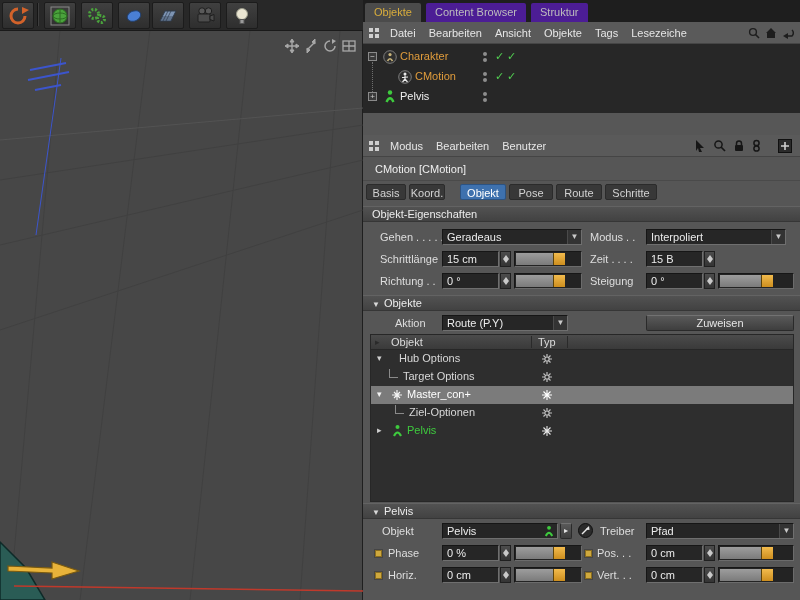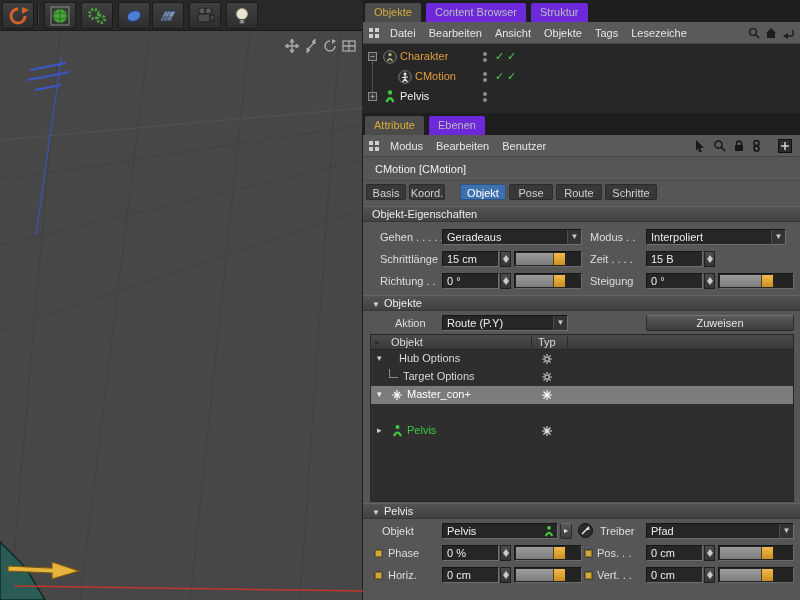--- a/index.html
+++ b/index.html
@@ -14,21 +14,21 @@
   #top-toolbar{left:0;top:0;width:363px;height:30px;background:#282828;border-bottom:1px solid #1a1a1a;}
   .tool{position:absolute;top:2px;width:30px;height:25px;background:linear-gradient(#404040,#2e2e2e);
         border:1px solid #1c1c1c;border-radius:2px;display:flex;align-items:center;justify-content:center;}
   .tsep{position:absolute;top:3px;width:1px;height:23px;background:#151515;border-right:1px solid #3d3d3d;}
   #nav-icons{left:284px;top:38px;width:76px;height:16px;display:flex;gap:4px;}
   .nav{width:15px;height:15px;display:flex;align-items:center;justify-content:center;}
 
   
   .tabbar{width:437px;height:22px;background:#1e1e1e;}
   .tab{display:inline-block;height:19px;line-height:19px;margin-top:3px;margin-left:2px;padding:0 9px;
-       background:#6d28d9;color:#bdbdbd;border-radius:2px 2px 0 0;vertical-align:top;}
+       background:#4c1d95;color:#bdbdbd;border-radius:2px 2px 0 0;vertical-align:top;}
   .tab.active{background:#4b4b4b;color:#d9ad3c;}
   .menubar{width:437px;height:22px;background:#5a5a5a;border-bottom:1px solid #454545;
            display:flex;align-items:center;gap:13px;padding-left:6px;box-sizing:border-box;color:#e6e6e6;}
   .mi{cursor:default;}
   .gridicon{width:10px;height:10px;margin-right:-2px;}
 
   
   #om-tabs{left:363px;top:0;}
   #om-menu{left:363px;top:22px;}
   #om-list{left:363px;top:44px;width:437px;height:69px;background:#272727;}
@@ -290,24 +290,20 @@
           </svg>
       </span>
       <span class="om-label" style="left:37px;color:#f0f0f0;">Pelvis</span>
       <span class="dotcol" style="left:120px;top:5px;">
           <span class="dot"></span>
           <span class="dot"></span>
         </span>
     </div>
   </div>
 
-  <div class="abs tabbar" id="attr-tabs">
-    <span class="tab active">Attribute</span>
-    <span class="tab">Ebenen</span>
-  </div>
 
   <div class="abs menubar" id="attr-menu">
     <svg class="gridicon" width="10" height="10">
         <rect x="0" y="0" width="4" height="4" fill="#cfcfcf"></rect>
         <rect x="6" y="0" width="4" height="4" fill="#cfcfcf"></rect>
         <rect x="0" y="6" width="4" height="4" fill="#cfcfcf"></rect>
         <rect x="6" y="6" width="4" height="4" fill="#cfcfcf"></rect>
       </svg>
     <span class="mi">Modus</span>
     <span class="mi">Bearbeiten</span>
@@ -459,20 +455,30 @@
             </svg>
         </span>
         <span class="tcell" style="left:36px;">Master_con+</span>
         <span class="abs" style="left:170px;top:3px;">
           <svg width="12" height="12">
               <path d="M6 1v10M1 6h10M2.5 2.5l7 7M9.5 2.5l-7 7" stroke="#ffffff" stroke-width="1.1"></path>
             </svg>
         </span>
       </div>
 
+      <div class="trow" style="top:54px;">
+        <span class="branch" style="left:24px;"></span>
+        <span class="tcell" style="left:38px;">Ziel-Optionen</span>
+        <span class="abs" style="left:170px;top:3px;">
+          <svg width="12" height="12">
+              <circle cx="6" cy="6" r="2.2" fill="none" stroke="#c2c2c2" stroke-width="1.3"></circle>
+              <path d="M6 1v2M6 9v2M1 6h2M9 6h2M2.5 2.5l1.4 1.4M8.1 8.1l1.4 1.4M9.5 2.5L8.1 3.9M3.9 8.1L2.5 9.5" stroke="#c2c2c2" stroke-width="1.2"></path>
+            </svg>
+        </span>
+      </div>
 
       <div class="trow" style="top:72px;">
         <span class="caret" style="left:6px;">▸</span>
         <span class="abs" style="left:20px;top:2px;">
           <svg width="13" height="13">
               <circle cx="6.5" cy="3" r="2" fill="#3ecb3e"></circle>
               <path d="M3 12 Q6.5 5 10 12" stroke="#3ecb3e" stroke-width="2.2" fill="none"></path>
             </svg>
         </span>
         <span class="tcell green" style="left:36px;">Pelvis</span>

